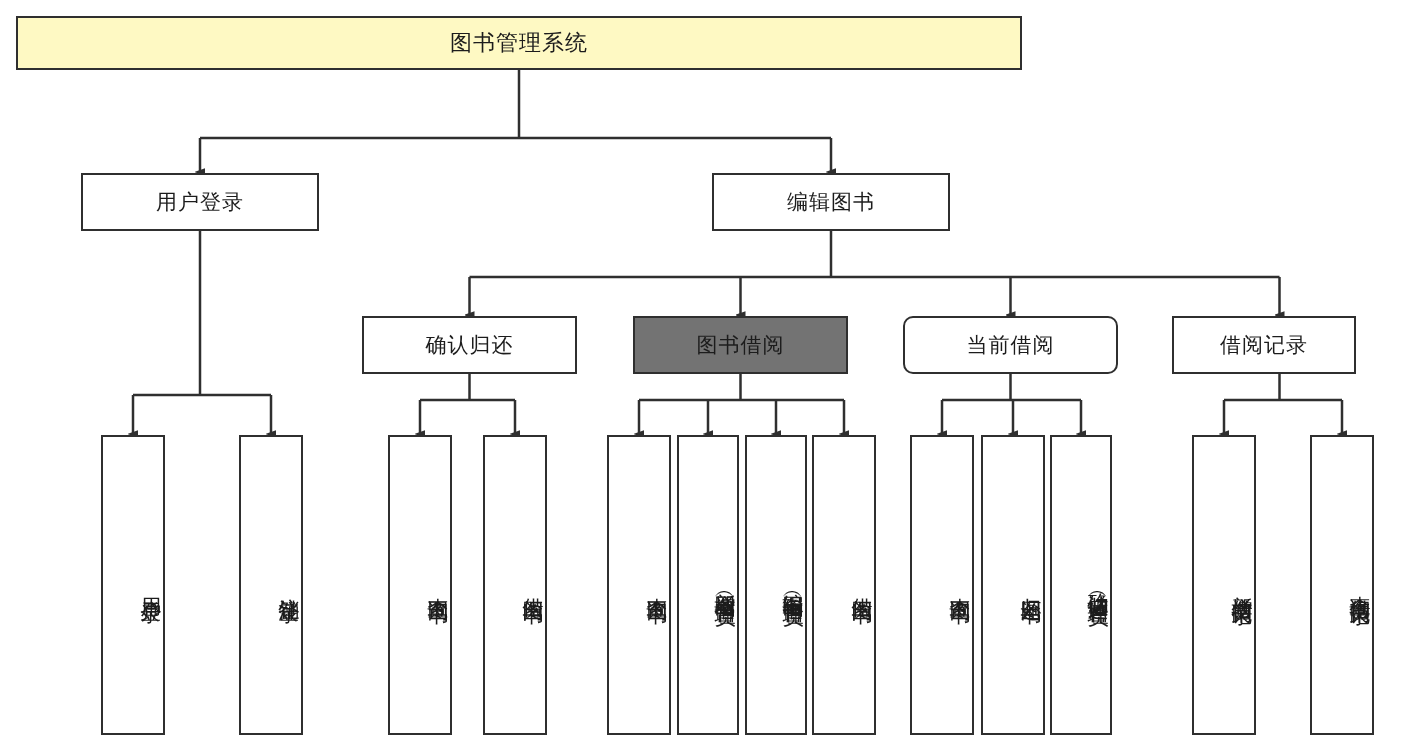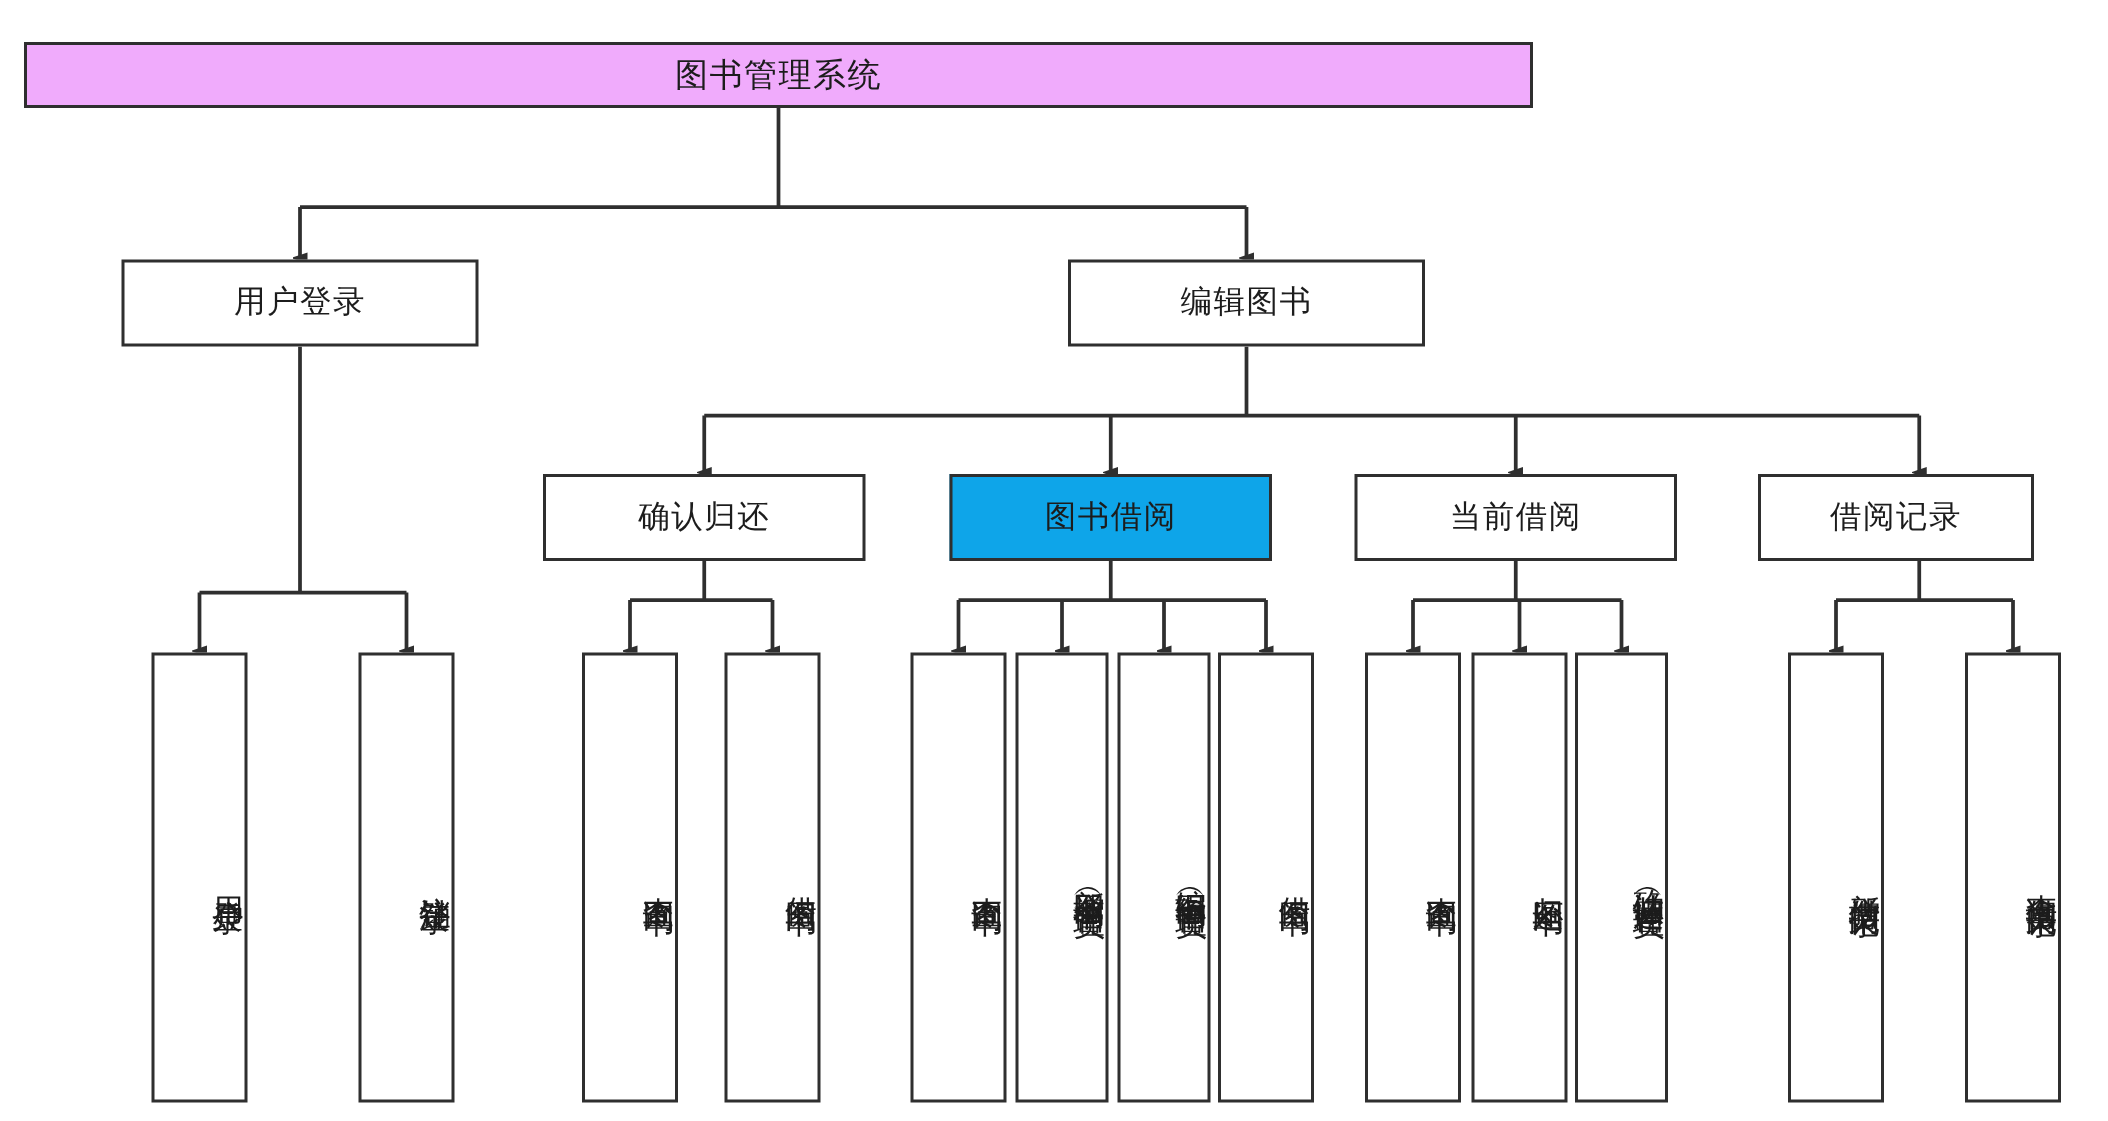--- a/index.html
+++ b/index.html
@@ -105,26 +105,26 @@
         <path d="M 1013 400 L 1013 434" stroke="#2f2f2f" stroke-width="2.5" fill="none" marker-end="url(#arrowhead)"></path>
         <path d="M 1081 400 L 1081 434" stroke="#2f2f2f" stroke-width="2.5" fill="none" marker-end="url(#arrowhead)"></path>
         <path d="M 1279.5 374 L 1279.5 400" stroke="#2f2f2f" stroke-width="2.5" fill="none"></path>
         <path d="M 1224 400 L 1342 400" stroke="#2f2f2f" stroke-width="2.5" fill="none"></path>
         <path d="M 1224 400 L 1224 434" stroke="#2f2f2f" stroke-width="2.5" fill="none" marker-end="url(#arrowhead)"></path>
         <path d="M 1342 400 L 1342 434" stroke="#2f2f2f" stroke-width="2.5" fill="none" marker-end="url(#arrowhead)"></path>
       </g>
   </svg>
 
   <div id="node-layer">
-      <div class="node horiz root" style="left: 16px; top: 28px; width: 1006px; height: 44px; border-color: rgb(47, 47, 47); background: #f0abfc; color: rgb(28, 28, 28);">图书管理系统</div>
+      <div class="node horiz root" style="left: 16px; top: 16px; width: 1006px; height: 54px; border-color: rgb(47, 47, 47); background: #fef9c3; color: rgb(28, 28, 28);">图书管理系统</div>
       <div class="node horiz" style="left: 81px; top: 173px; width: 238px; height: 58px; border-color: rgb(47, 47, 47); background: rgb(255, 255, 255); color: rgb(28, 28, 28);">用户登录</div>
       <div class="node horiz" style="left: 712px; top: 173px; width: 238px; height: 58px; border-color: rgb(47, 47, 47); background: rgb(255, 255, 255); color: rgb(28, 28, 28);">编辑图书</div>
       <div class="node horiz" style="left: 362px; top: 316px; width: 215px; height: 58px; border-color: rgb(47, 47, 47); background: rgb(255, 255, 255); color: rgb(28, 28, 28);">确认归还</div>
-      <div class="node horiz" style="left: 633px; top: 316px; width: 215px; height: 58px; border-color: rgb(47, 47, 47); background: #0ea5e9; color: rgb(28, 28, 28);">图书借阅</div>
-      <div class="node horiz" style="left: 903px; top: 316px; width: 215px; height: 58px; border-color: rgb(47, 47, 47); background: rgb(255, 255, 255); color: rgb(28, 28, 28);">当前借阅</div>
+      <div class="node horiz" style="left: 633px; top: 316px; width: 215px; height: 58px; border-color: rgb(47, 47, 47); background: #737373; color: rgb(28, 28, 28);">图书借阅</div>
+      <div class="node horiz" style="left: 903px; top: 316px; width: 215px; height: 58px; border-color: rgb(47, 47, 47); background: rgb(255, 255, 255); color: rgb(28, 28, 28); border-radius: 10px;">当前借阅</div>
       <div class="node horiz" style="left: 1172px; top: 316px; width: 184px; height: 58px; border-color: rgb(47, 47, 47); background: rgb(255, 255, 255); color: rgb(28, 28, 28);">借阅记录</div>
       <div class="node vert" style="left: 101px; top: 435px; width: 64px; height: 300px; border-color: rgb(47, 47, 47); background: rgb(255, 255, 255); color: rgb(28, 28, 28);">用户登录</div>
       <div class="node vert" style="left: 239px; top: 435px; width: 64px; height: 300px; border-color: rgb(47, 47, 47); background: rgb(255, 255, 255); color: rgb(28, 28, 28);">注销登录</div>
       <div class="node vert" style="left: 388px; top: 435px; width: 64px; height: 300px; border-color: rgb(47, 47, 47); background: rgb(255, 255, 255); color: rgb(28, 28, 28);">查询图书</div>
       <div class="node vert" style="left: 483px; top: 435px; width: 64px; height: 300px; border-color: rgb(47, 47, 47); background: rgb(255, 255, 255); color: rgb(28, 28, 28);">借阅图书</div>
       <div class="node vert" style="left: 607px; top: 435px; width: 64px; height: 300px; border-color: rgb(47, 47, 47); background: rgb(255, 255, 255); color: rgb(28, 28, 28);">查询图书</div>
       <div class="node vert" style="left: 677px; top: 435px; width: 62px; height: 300px; border-color: rgb(47, 47, 47); background: rgb(255, 255, 255); color: rgb(28, 28, 28);">新增图书（管理员）</div>
       <div class="node vert" style="left: 745px; top: 435px; width: 62px; height: 300px; border-color: rgb(47, 47, 47); background: rgb(255, 255, 255); color: rgb(28, 28, 28);">编辑图书（管理员）</div>
       <div class="node vert" style="left: 812px; top: 435px; width: 64px; height: 300px; border-color: rgb(47, 47, 47); background: rgb(255, 255, 255); color: rgb(28, 28, 28);">借阅图书</div>
       <div class="node vert" style="left: 910px; top: 435px; width: 64px; height: 300px; border-color: rgb(47, 47, 47); background: rgb(255, 255, 255); color: rgb(28, 28, 28);">查询图书</div>

